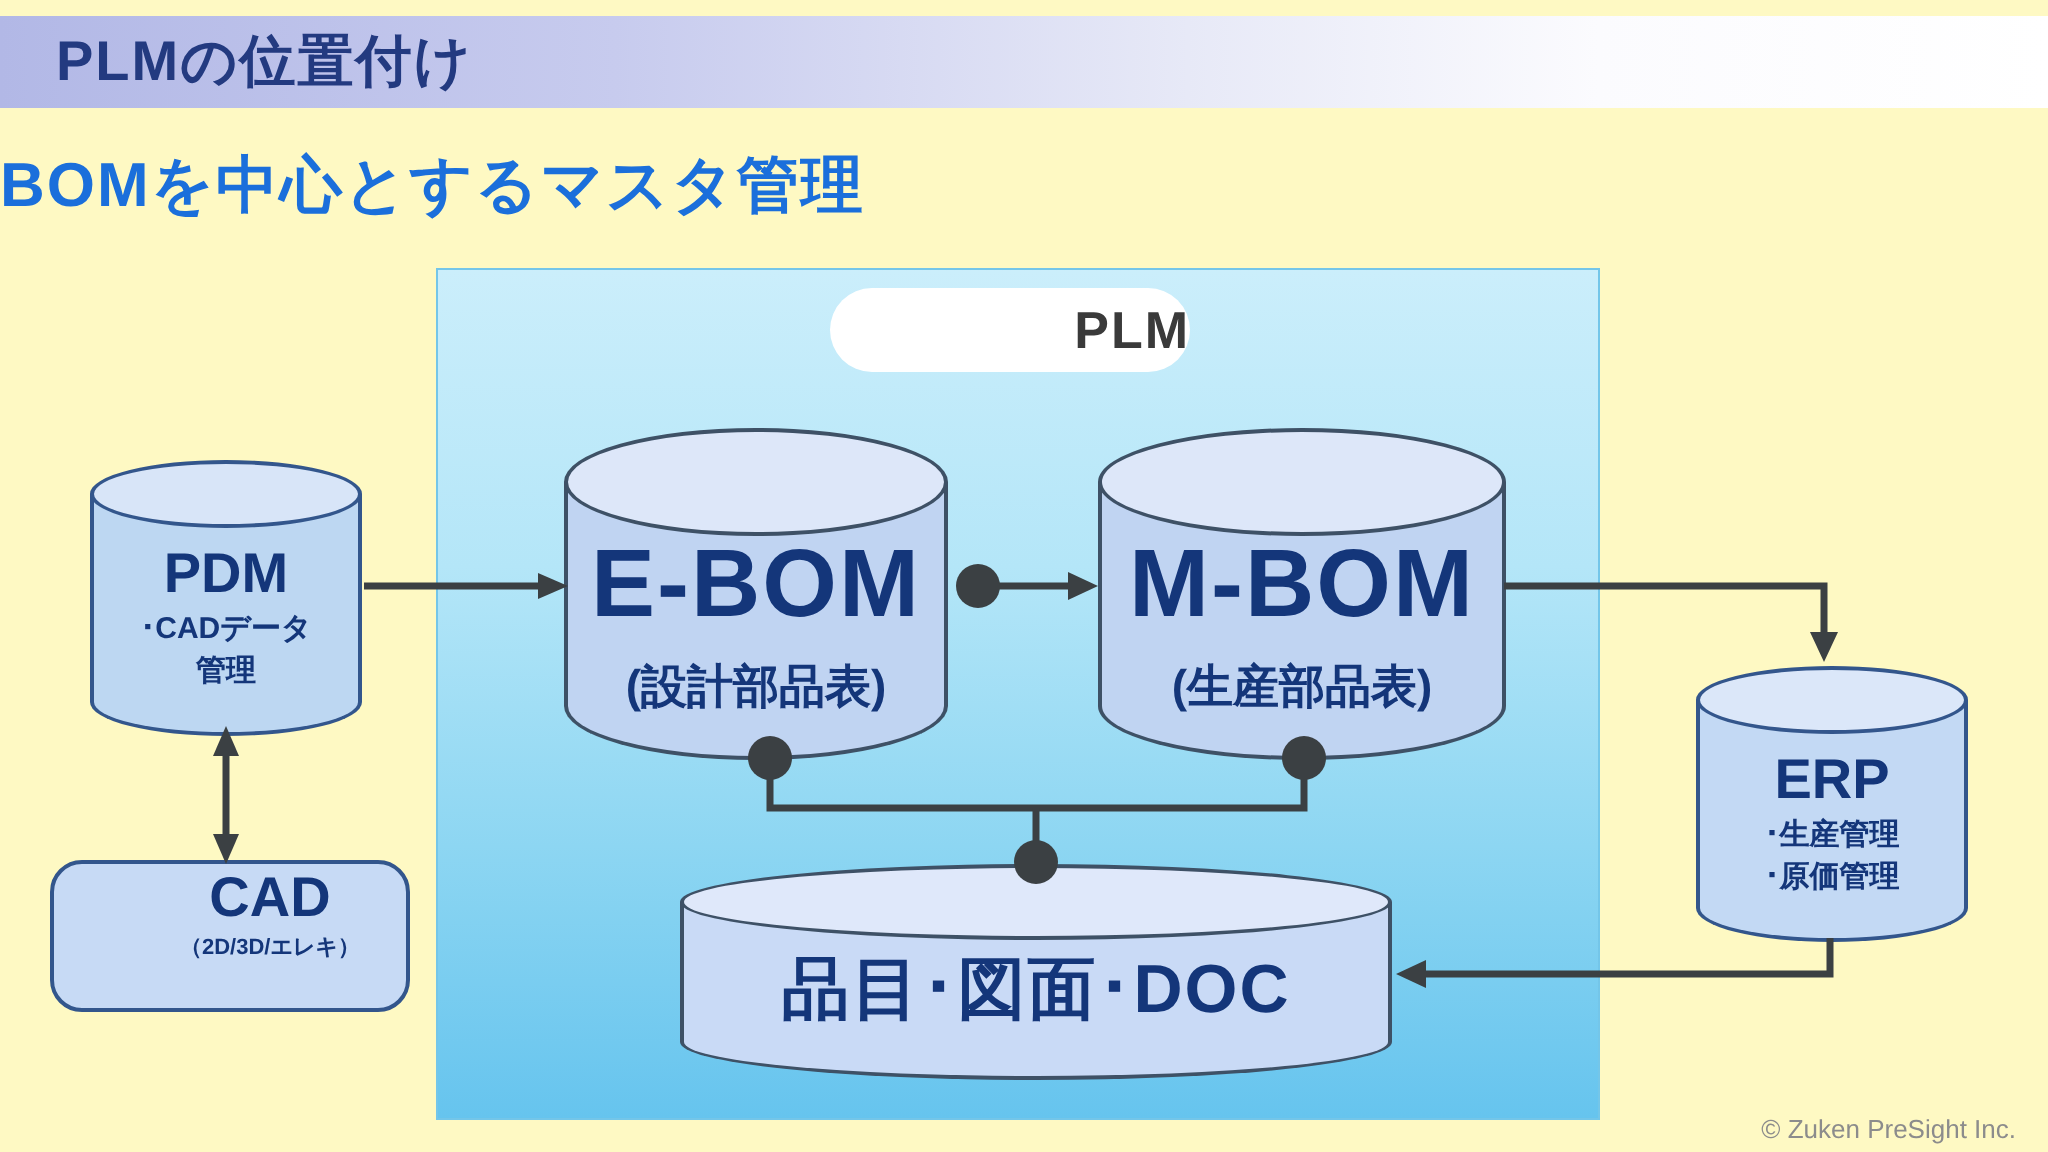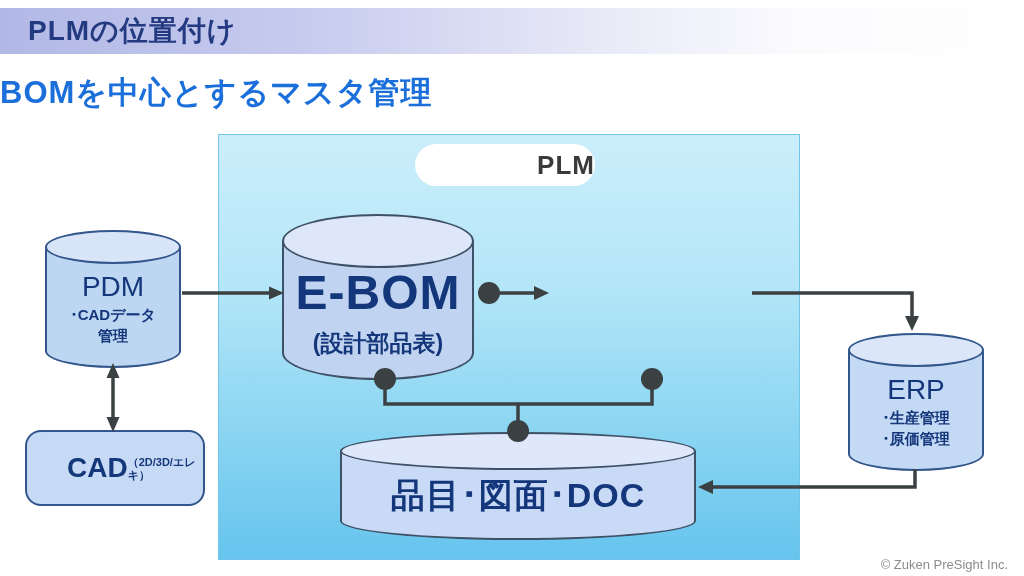--- a/index.html
+++ b/index.html
@@ -1,17 +1,17 @@
 <!DOCTYPE html>
 <html><head>
 <meta charset="utf-8">
 <style>
   html,body{margin:0;padding:0;background:#e8e8e8;}
   .slide{
-    position:relative;width:1024px;height:576px;background:#ffffff;
+    position:relative;width:1024px;height:576px;background:#fef9c3;
     overflow:hidden;font-family:"Liberation Sans","DejaVu Sans",sans-serif;
   }
   
   .header-bar{
     position:absolute;left:0;top:8px;width:1024px;height:46px;
     background:linear-gradient(90deg,#b2b8e6 0%,#c7cbee 30%,#e7e9f7 58%,#fbfbfe 78%,#ffffff 100%);
     display:flex;align-items:center;
   }
   .header-title{
     margin-left:28px;font-size:28px;font-weight:bold;color:#233a80;letter-spacing:1px;
@@ -54,28 +54,28 @@
   .mbom{left:549px;top:214px;width:204px;height:166px;--ry:27px;
         --stroke:#3e5166;--fill:#c0d4f2;--topfill:#dde7f9;}
   .doc {left:340px;top:432px;width:356px;height:108px;--ry:19px;
         --stroke:#3e5166;--fill:#c9daf6;--topfill:#dfe8fa;}
   .pdm {left:45px;top:230px;width:136px;height:138px;--ry:17px;
         --stroke:#33568c;--fill:#bdd7f2;--topfill:#d8e5f8;}
   .erp {left:848px;top:333px;width:136px;height:138px;--ry:17px;
         --stroke:#33568c;--fill:#c3d9f4;--topfill:#dbe7f9;}
   .cyl-title-xl{font-size:48px;font-weight:bold;letter-spacing:1px;}
   .cyl-sub-lg{font-size:23px;font-weight:bold;margin-top:6px;}
-  .cyl-title-md{font-size:28px;font-weight:normal;}
+  .cyl-title-md{font-size:28px;font-weight:bold;}
   .cyl-line{font-size:15px;font-weight:bold;margin-top:2px;}
   .doc .cyl-title-doc{font-size:34px;font-weight:bold;letter-spacing:1px;}
   
   .cad-box{
     position:absolute;left:25px;top:430px;width:180px;height:76px;border-radius:16px;
     background:#c7daf5;border:2px solid #33568c;box-sizing:border-box;z-index:3;
-    display:flex;align-items:center;justify-content:center;
+    display:flex;flex-direction:column;align-items:center;
     color:#14367a;line-height:1.2;padding-left:40px;
   }
   .cad-title{font-size:28px;font-weight:bold;}
   .cad-sub{font-size:11px;font-weight:bold;margin-top:2px;}
   
   .connectors{position:absolute;left:0;top:0;width:1024px;height:576px;z-index:10;pointer-events:none;}
   .copyright{
     position:absolute;right:16px;bottom:4px;font-size:13px;color:#8c8c8c;z-index:4;margin-left:12px;
   }
 </style>
@@ -112,20 +112,28 @@
 
   <div class="cyl ebom">
     <div class="cyl-body"></div>
     <div class="cyl-top"></div>
     <div class="cyl-label">
       <div class="cyl-title-xl">E-BOM</div>
       <div class="cyl-sub-lg">(設計部品表)</div>
     </div>
   </div>
 
+  <div class="cyl mbom">
+    <div class="cyl-body"></div>
+    <div class="cyl-top"></div>
+    <div class="cyl-label">
+      <div class="cyl-title-xl">M-BOM</div>
+      <div class="cyl-sub-lg">(生産部品表)</div>
+    </div>
+  </div>
 
   <div class="cyl doc">
     <div class="cyl-body"></div>
     <div class="cyl-top"></div>
     <div class="cyl-label">
       <div class="cyl-title-doc">品目･図面･DOC</div>
     </div>
   </div>
 
   <div class="cyl erp">

